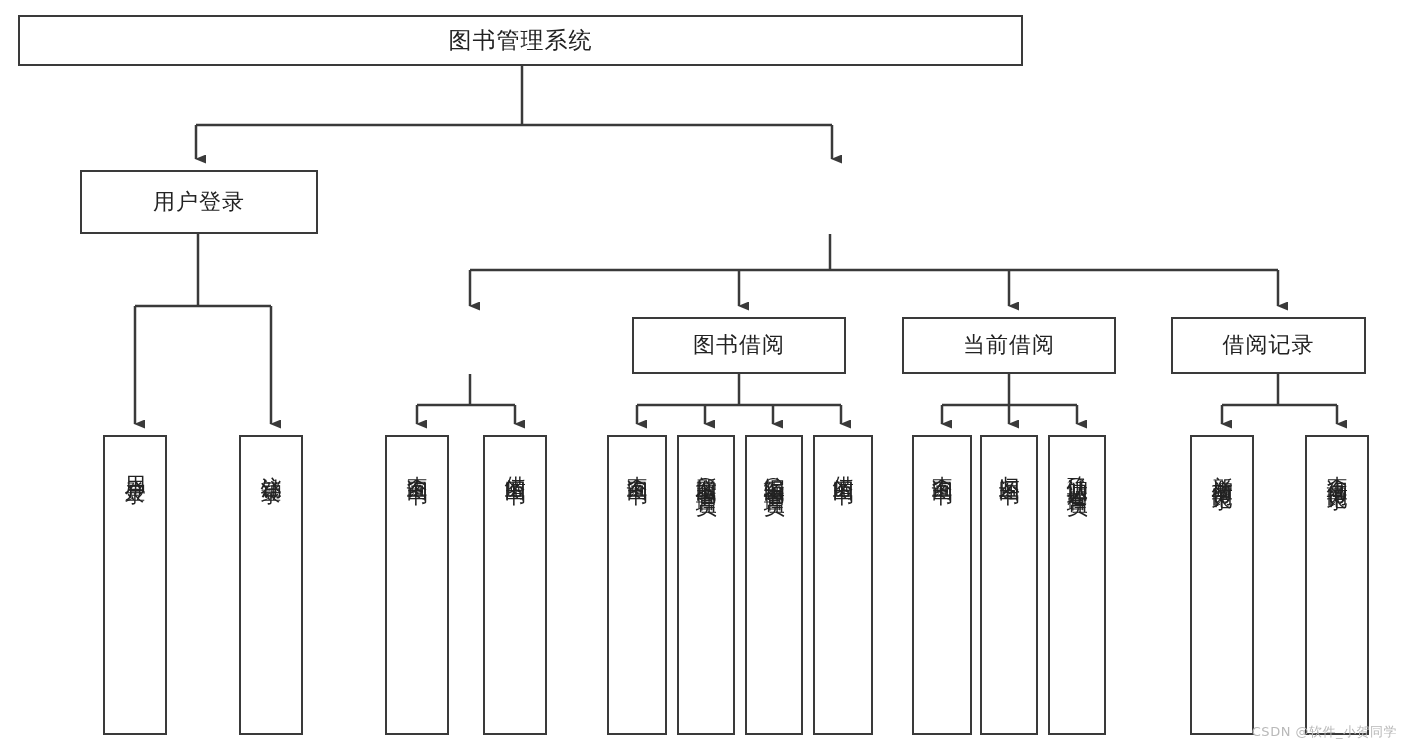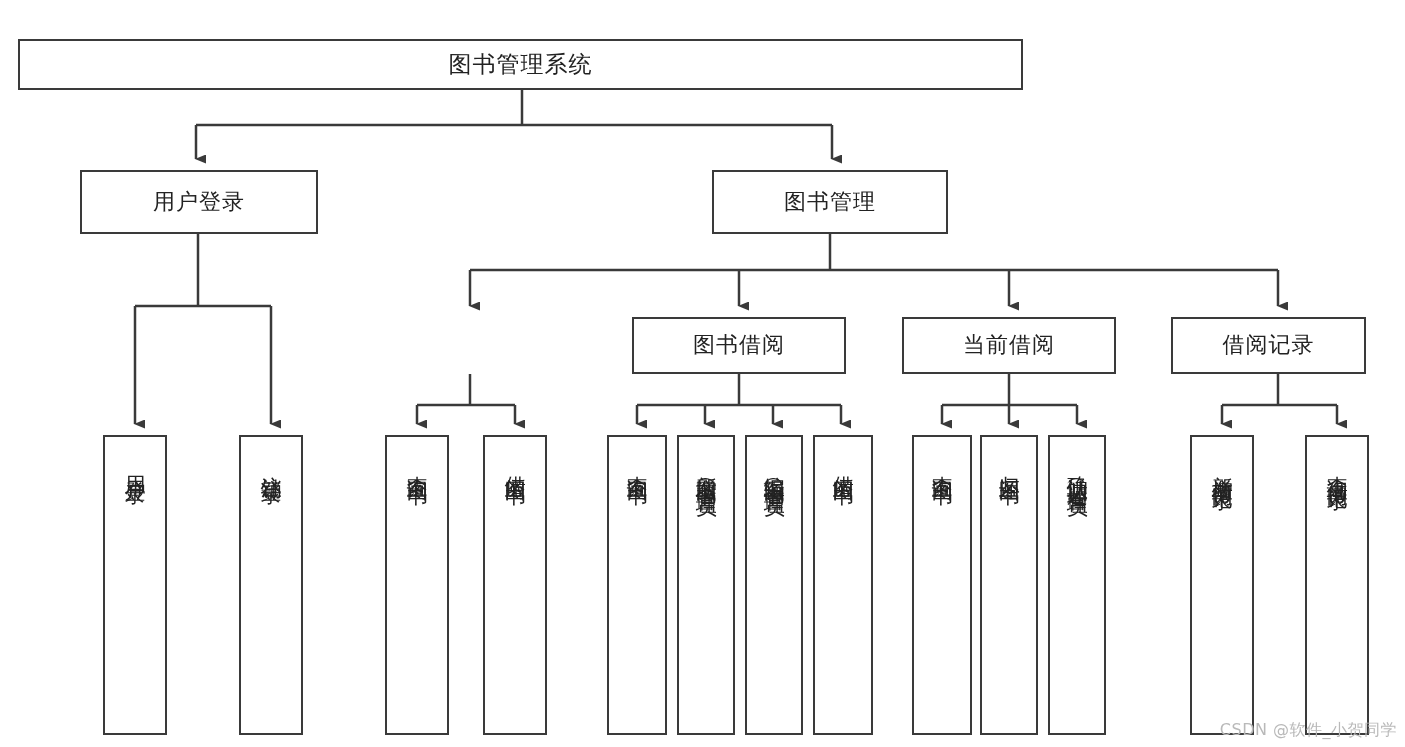--- a/index.html
+++ b/index.html
@@ -59,21 +59,21 @@
     line-height: 1.35;
     letter-spacing: 3px;
     white-space: nowrap;
     color: #222222;
   }
   
   #watermark {
     position: absolute;
     right: 8px;
     bottom: 6px;
-    font-size: 16px;
+    font-size: 13px;
     color: #b9b9b9;
     letter-spacing: 0.5px;
     white-space: nowrap;
   }
 </style>
 </head>
 <body>
 
 <div id="canvas">
 
@@ -122,31 +122,28 @@
       <path d="M1009,405 L1009,424" marker-end="url(#arrow)"></path>
       <path d="M1077,405 L1077,424" marker-end="url(#arrow)"></path>
 
       <path d="M1278,374 L1278,405"></path>
       <path d="M1222,405 L1337,405"></path>
       <path d="M1222,405 L1222,424" marker-end="url(#arrow)"></path>
       <path d="M1337,405 L1337,424" marker-end="url(#arrow)"></path>
     </g>
   </svg>
 
-  <div class="node horiz root" style="left:18px; top:15px; width:1005px; height:51px;margin-top:24px;">
+  <div class="node horiz root" style="left:18px; top:15px; width:1005px; height:51px;">
     <span>图书管理系统</span>
   </div>
 
   <div class="node horiz" style="left:80px; top:170px; width:238px; height:64px;">
     <span>用户登录</span>
   </div>
 
-  <div class="node horiz" style="left:712px; top:170px; width:236px; height:64px;">
-    <span>图书管理</span>
-  </div>
 
 
   <div class="node horiz" style="left:632px; top:317px; width:214px; height:57px;">
     <span>图书借阅</span>
   </div>
 
   <div class="node horiz" style="left:902px; top:317px; width:214px; height:57px;">
     <span>当前借阅</span>
   </div>
 

